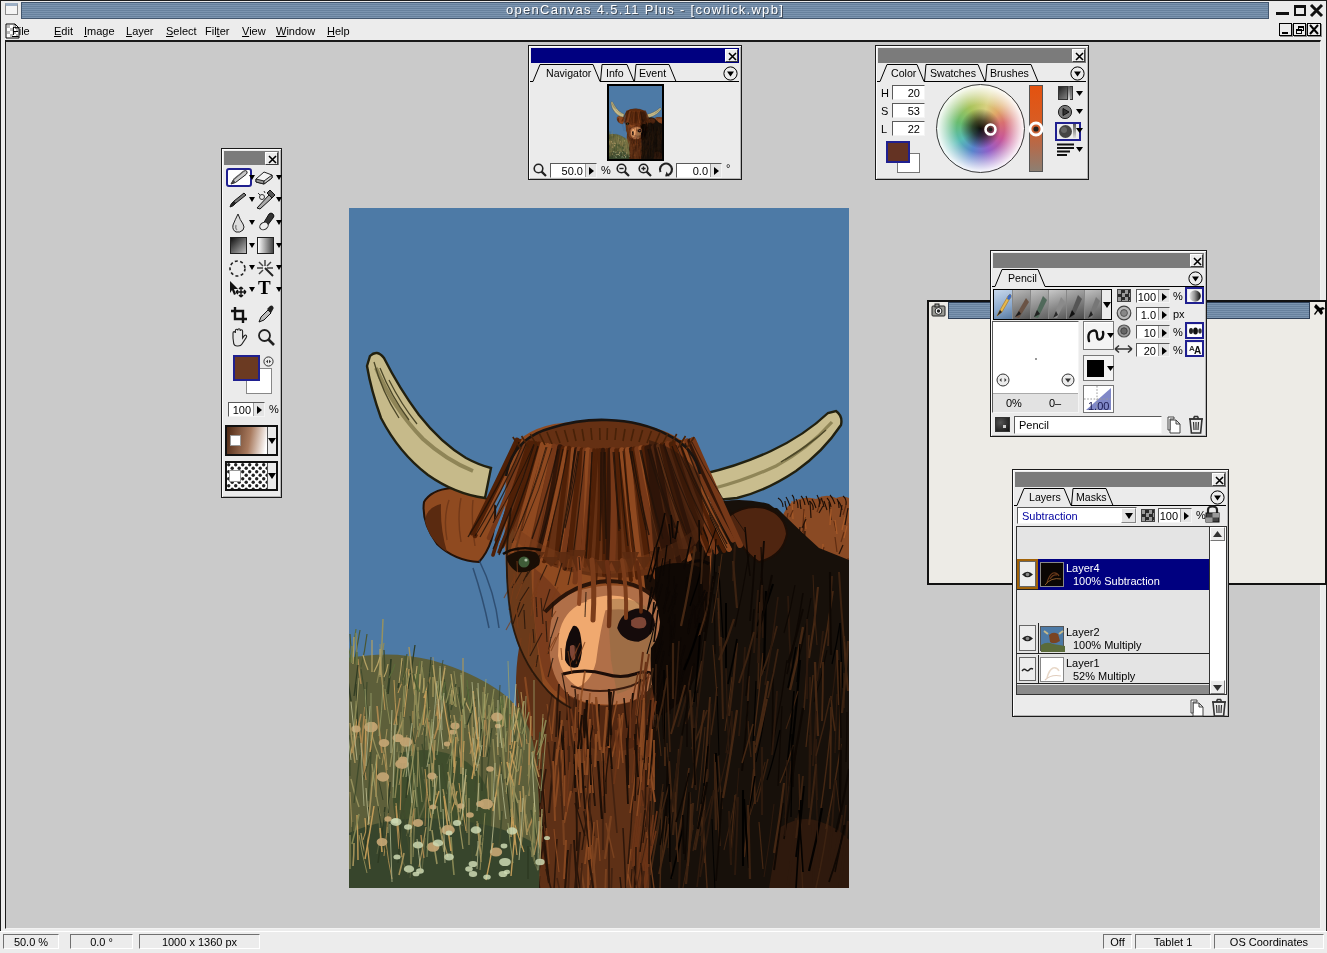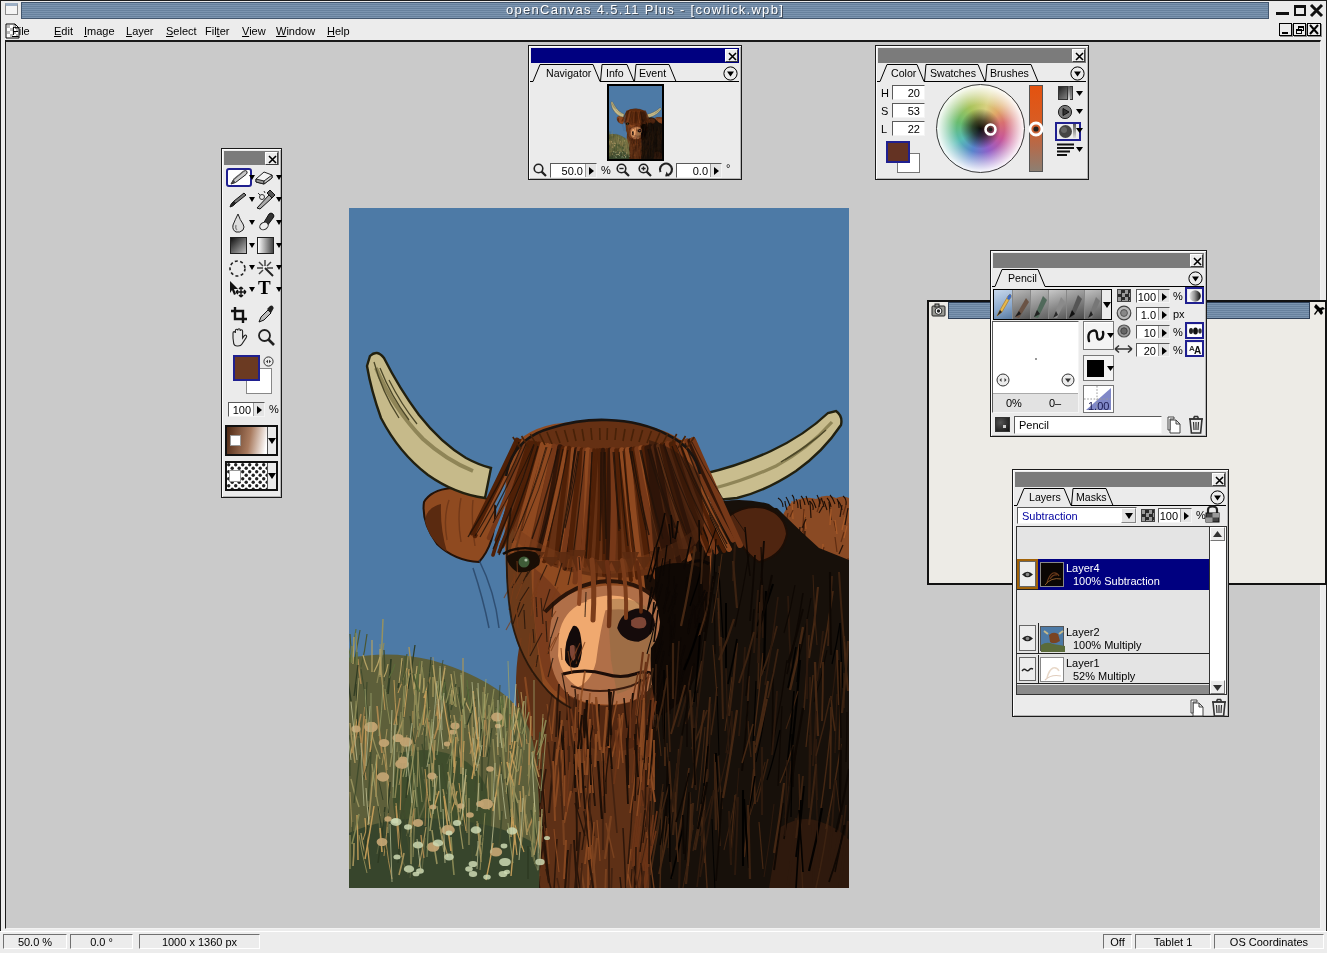--- a/index.html
+++ b/index.html
@@ -74,21 +74,21 @@
         <path d="M2 1 L10 10 M10 1 L2 10" stroke="#000" stroke-width="2"></path>
       </svg></div>
 
 <div class="abs" id="mdi" style="left:5px; top:40px; width:1316px; height:889px; background:#cacaca; border:1px solid #1a1a1a; border-right-color:#f2f2f2; border-bottom-color:#f2f2f2; border-top-width:2px;"></div>
 
 <svg class="abs" style="left:349px; top:208px;" width="500" height="680" viewBox="0 0 500 680">
       <use href="#cowart"></use>
     </svg>
 
 <div class="abs" style="left:0; top:931px; width:1327px; height:22px; background:#ececec; border-top:1px solid #fff;"></div>
-<div class="stp" style="left:3px; width:64px;">50.0 %</div>
+<div class="stp" style="left:3px; width:56px;">50.0 %</div>
 <div class="stp" style="left:70px; width:63px;">0.0 °</div>
 <div class="stp" style="left:139px; width:121px;">1000 x 1360 px</div>
 <div class="stp" style="left:1103px; width:29px;">Off</div>
 <div class="stp" style="left:1135px; width:76px;">Tablet 1</div>
 <div class="stp" style="left:1214px; width:110px;">OS Coordinates</div>
 
 <div class="abs" style="left:927px; top:300px; width:400px; height:285px; background:#edebe6; border:2px solid #111;"></div>
 <svg class="abs" style="left:931px; top:303px;" width="15" height="14" viewBox="0 0 15 14">
  <rect x="1" y="3" width="13" height="10" rx="1" fill="#9a9a94" stroke="#222"></rect>
  <rect x="4" y="1" width="4" height="3" fill="#9a9a94" stroke="#222"></rect>

